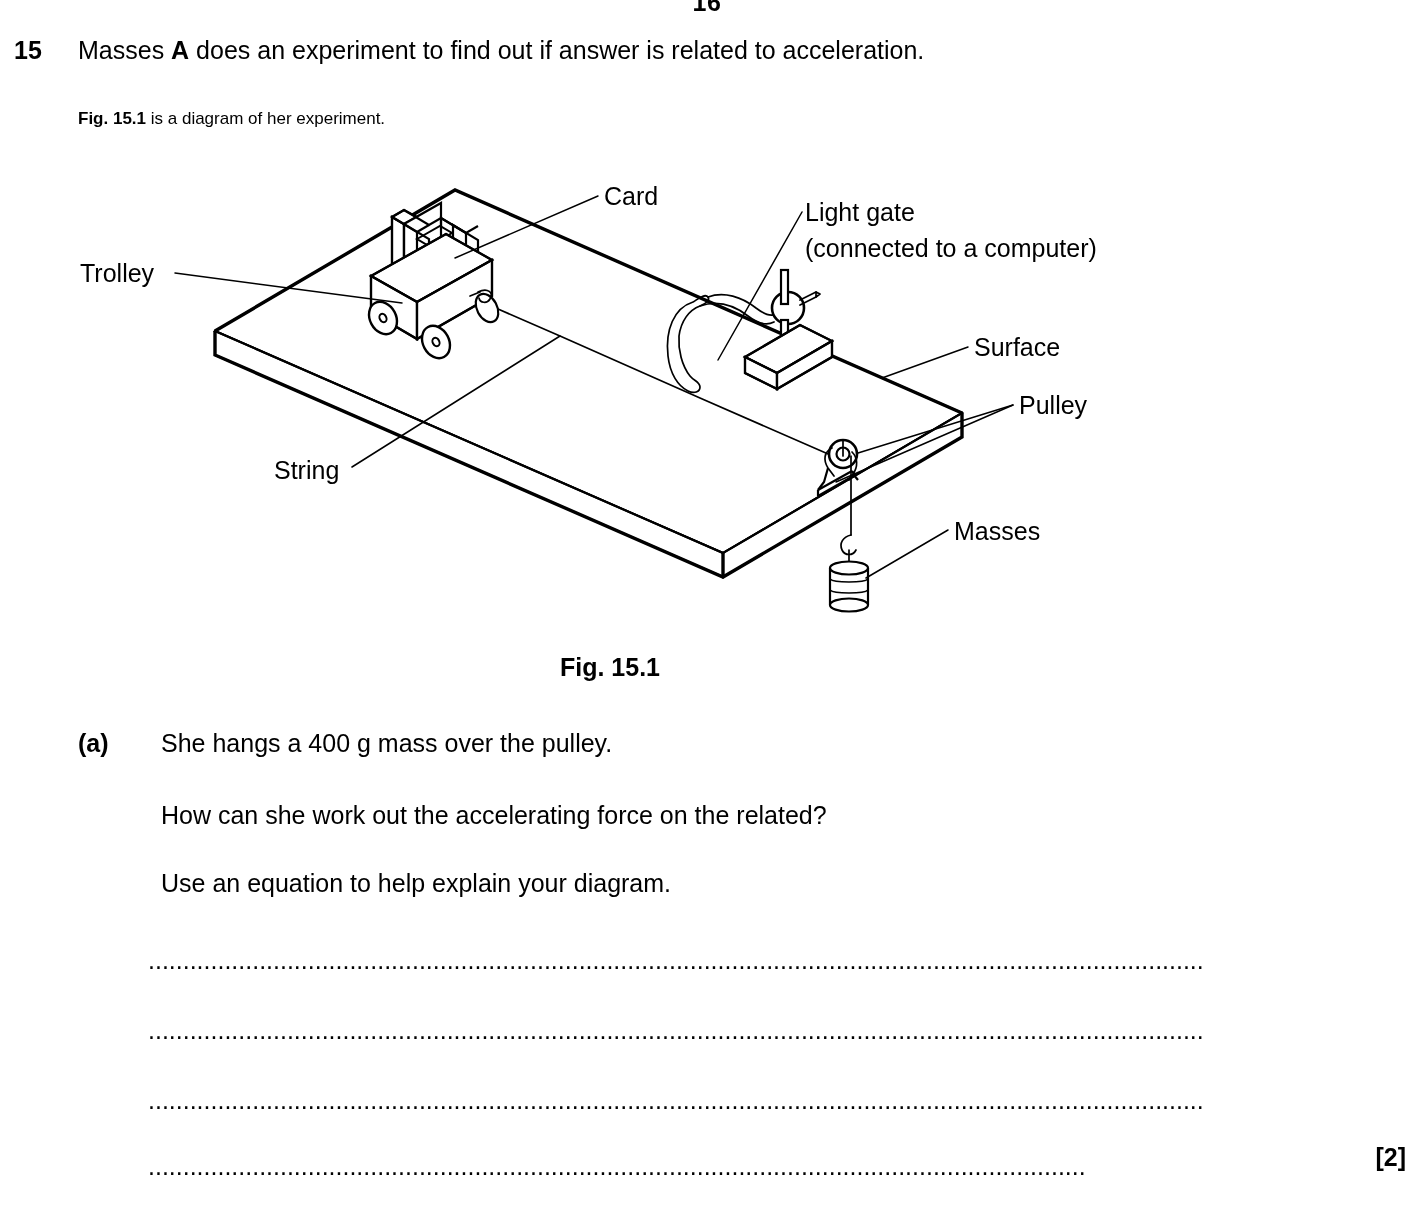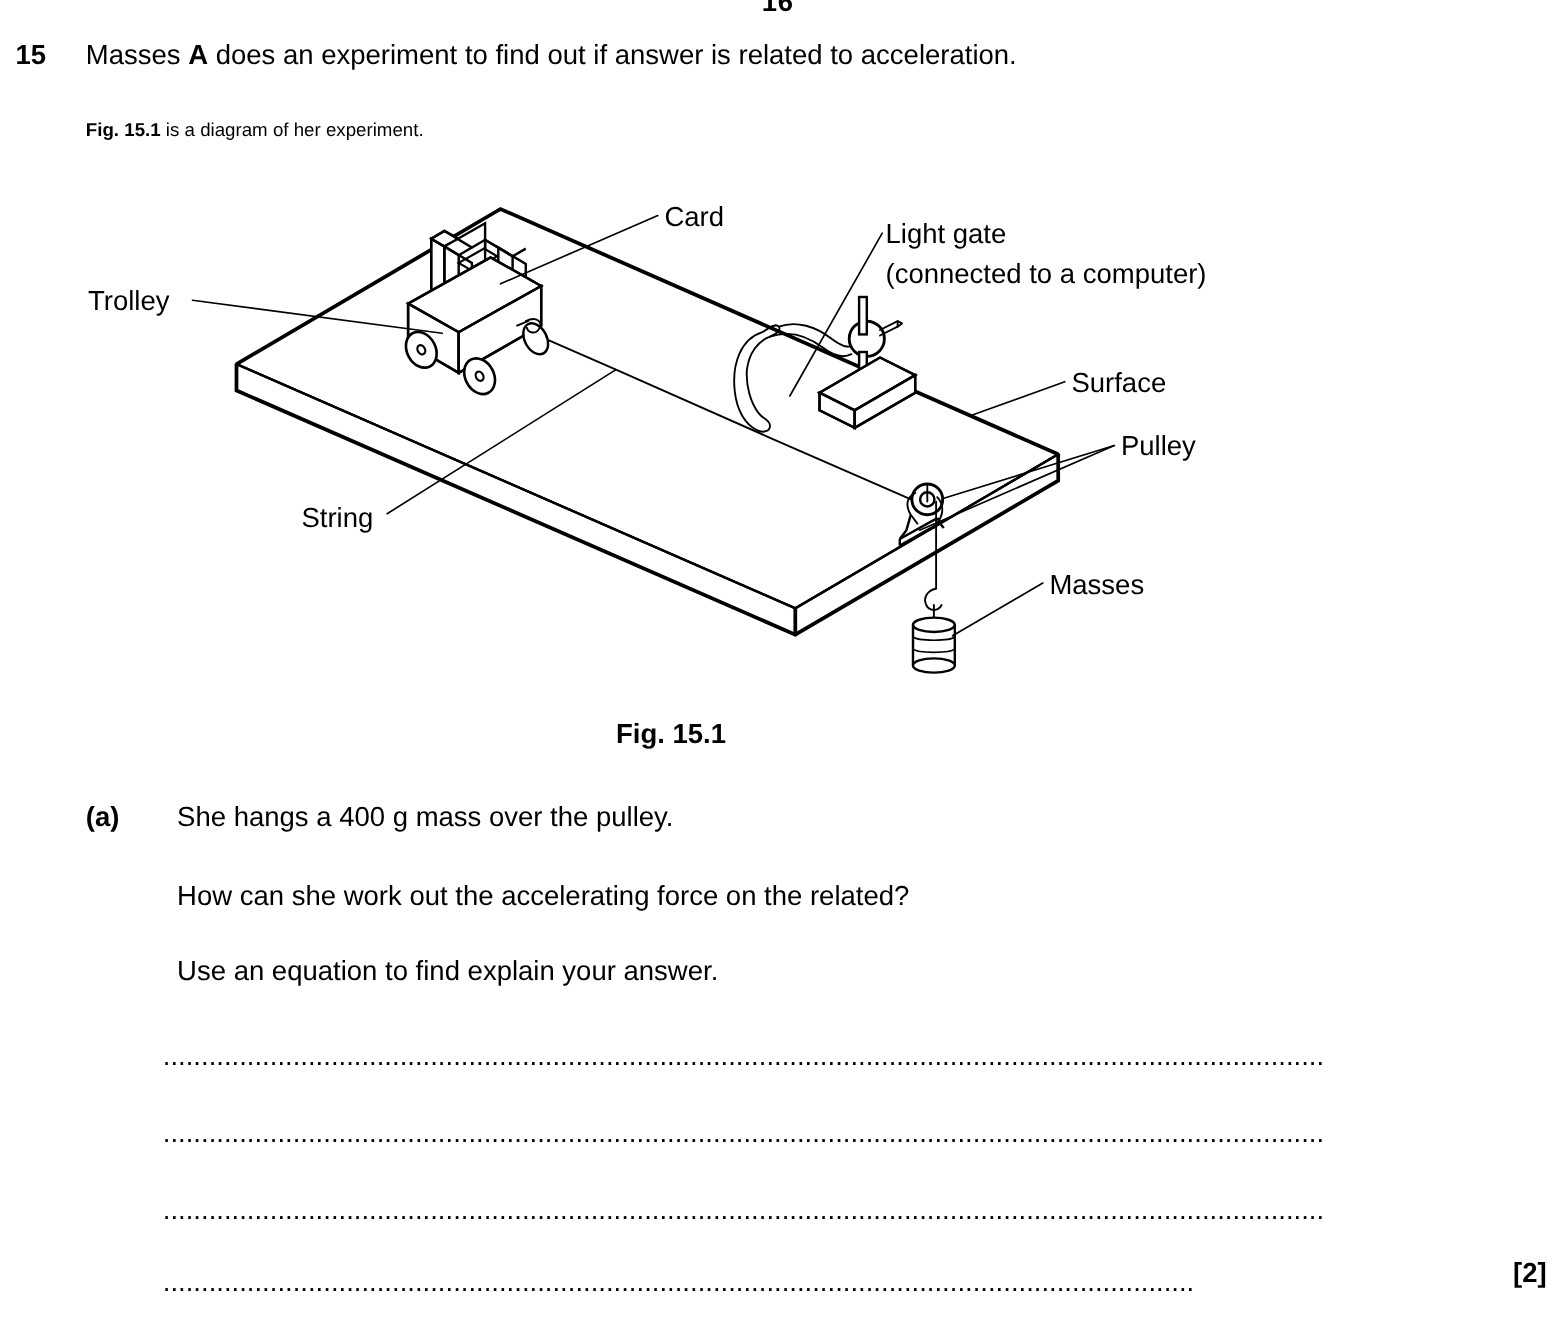--- a/index.html
+++ b/index.html
@@ -258,20 +258,20 @@
   <text class="lbl" x="1019" y="254">Pulley</text>
   <text class="lbl" x="954" y="380">Masses</text>
 </svg>
 </div>
 
 <div class="fig-caption">Fig. 15.1</div>
 
 <div class="part-label" id="pa-label">(a)</div>
 <div class="part-text" id="pa-l1">She hangs a 400 g mass over the pulley.</div>
 <div class="part-text" id="pa-l2">How can she work out the accelerating force on the related?</div>
-<div class="part-text" id="pa-l3">Use an equation to find explain your answer.</div>
+<div class="part-text" id="pa-l3">Use an equation to help explain your diagram.</div>
 
 <div class="dots" id="dots1">........................................................................................................................................................</div>
 <div class="dots" id="dots2">........................................................................................................................................................</div>
 <div class="dots" id="dots3">........................................................................................................................................................</div>
 <div class="dots" id="dots4">.......................................................................................................................................</div>
 
 <div class="marks">[2]</div>
 
 </body></html>

